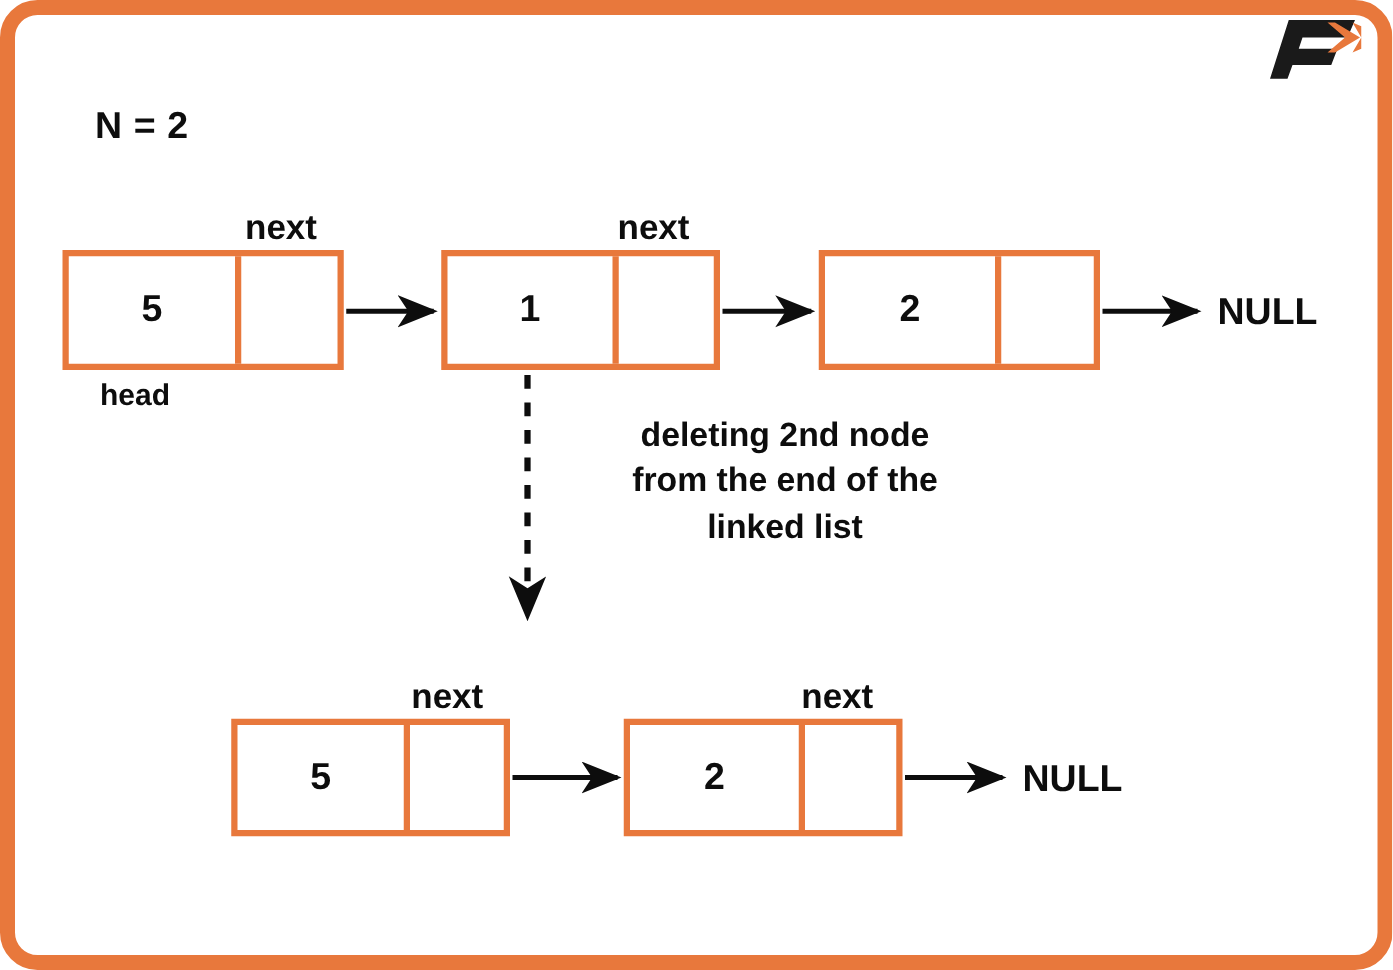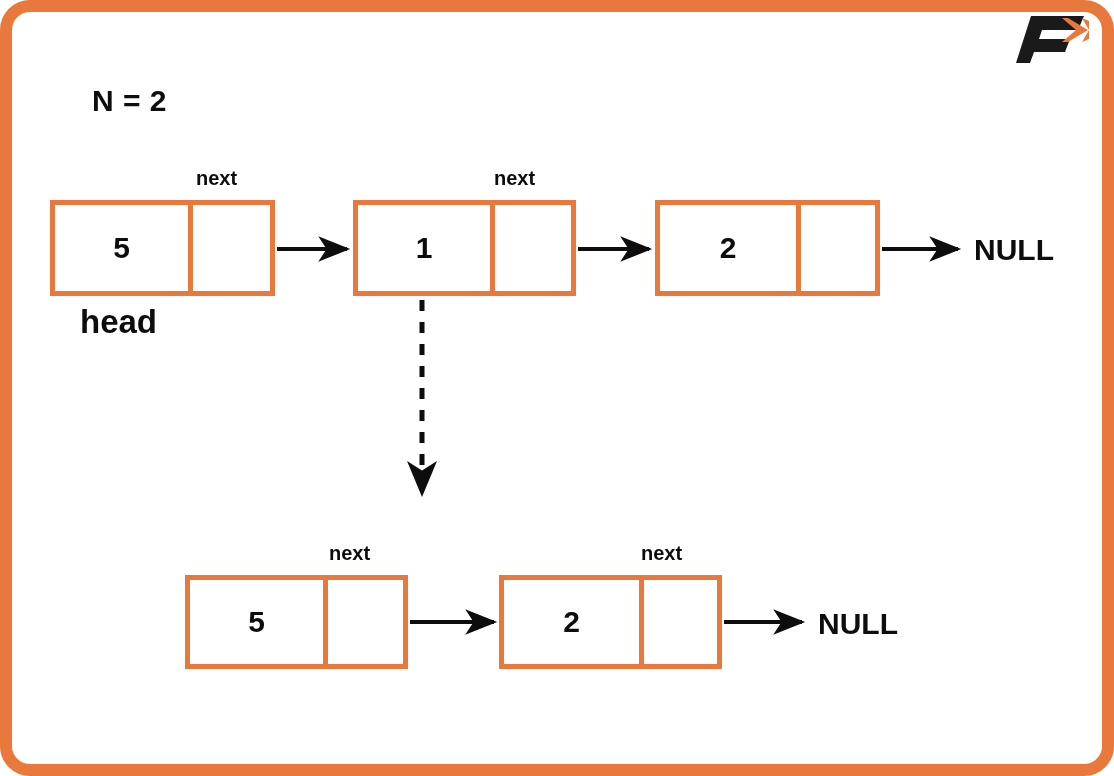--- a/index.html
+++ b/index.html
@@ -43,25 +43,25 @@
     color: #0d0d0d;
     font-weight: bold;
     white-space: nowrap;
     line-height: 1;
   }
   .t-n {
     font-size: 30px;
     letter-spacing: 0.5px;
   }
   .t-next {
-    font-size: 20px;
+    font-size: 28px;
     text-align: right;
   }
   .t-head {
-    font-size: 33px;
+    font-size: 24px;
   }
   .t-null {
     font-size: 30px;
     text-align: center;
   }
   .t-caption {
     position: absolute;
     color: #0d0d0d;
     font-weight: bold;
     font-size: 27px;
@@ -106,21 +106,21 @@
 <div id="canvas">
 
   <div class="frame"></div>
 
   <svg class="logo" viewBox="0 0 100 62">
     <path d="M24 55 L39 8 L92 8 L86 22 L50 22 L47 31 L78 31 L73 44 L42 44 L38 55 Z" fill="#1A1A1A"></path>
     <path d="M76 10 L96 22 L76 34 L70 34 L84 22 L70 10 Z" fill="#E8783C"></path>
     <path d="M90 10 L97 13 L97 31 L90 34 L97 22 Z" fill="#E8783C"></path>
   </svg>
 
-  <div class="txt t-n" style="left:92px; top:86px;">N = 2</div>
+  <div class="txt t-n" style="left:76px; top:86px;">N = 2</div>
 
   <div class="txt t-next" style="left:196px; top:168px;">next</div>
   <div class="txt t-next" style="left:494px; top:168px;">next</div>
 
   <div class="node" style="left:50px; top:200px; width:225px; height:96px;">
     <div class="cell-data" style="width:138px;">5</div>
     <div class="cell-next" style="flex:1;"></div>
   </div>
 
   <div class="txt t-head" style="left:80px; top:305px;">head</div>
@@ -130,20 +130,25 @@
     <div class="cell-next" style="flex:1;"></div>
   </div>
 
   <div class="node" style="left:655px; top:200px; width:225px; height:96px;">
     <div class="cell-data" style="width:141px;">2</div>
     <div class="cell-next" style="flex:1;"></div>
   </div>
 
   <div class="txt t-null" style="left:974px; top:235px;">NULL</div>
 
+  <div class="t-caption" style="left:428px; top:330px;">
+    <div>deleting 2nd node</div>
+    <div>from the end of the</div>
+    <div>linked list</div>
+  </div>
 
   <div class="txt t-next" style="left:329px; top:543px;">next</div>
   <div class="txt t-next" style="left:641px; top:543px;">next</div>
 
   <div class="node" style="left:185px; top:575px; width:223px; height:94px;">
     <div class="cell-data" style="width:138px;">5</div>
     <div class="cell-next" style="flex:1;"></div>
   </div>
 
   <div class="node" style="left:499px; top:575px; width:223px; height:94px;">

